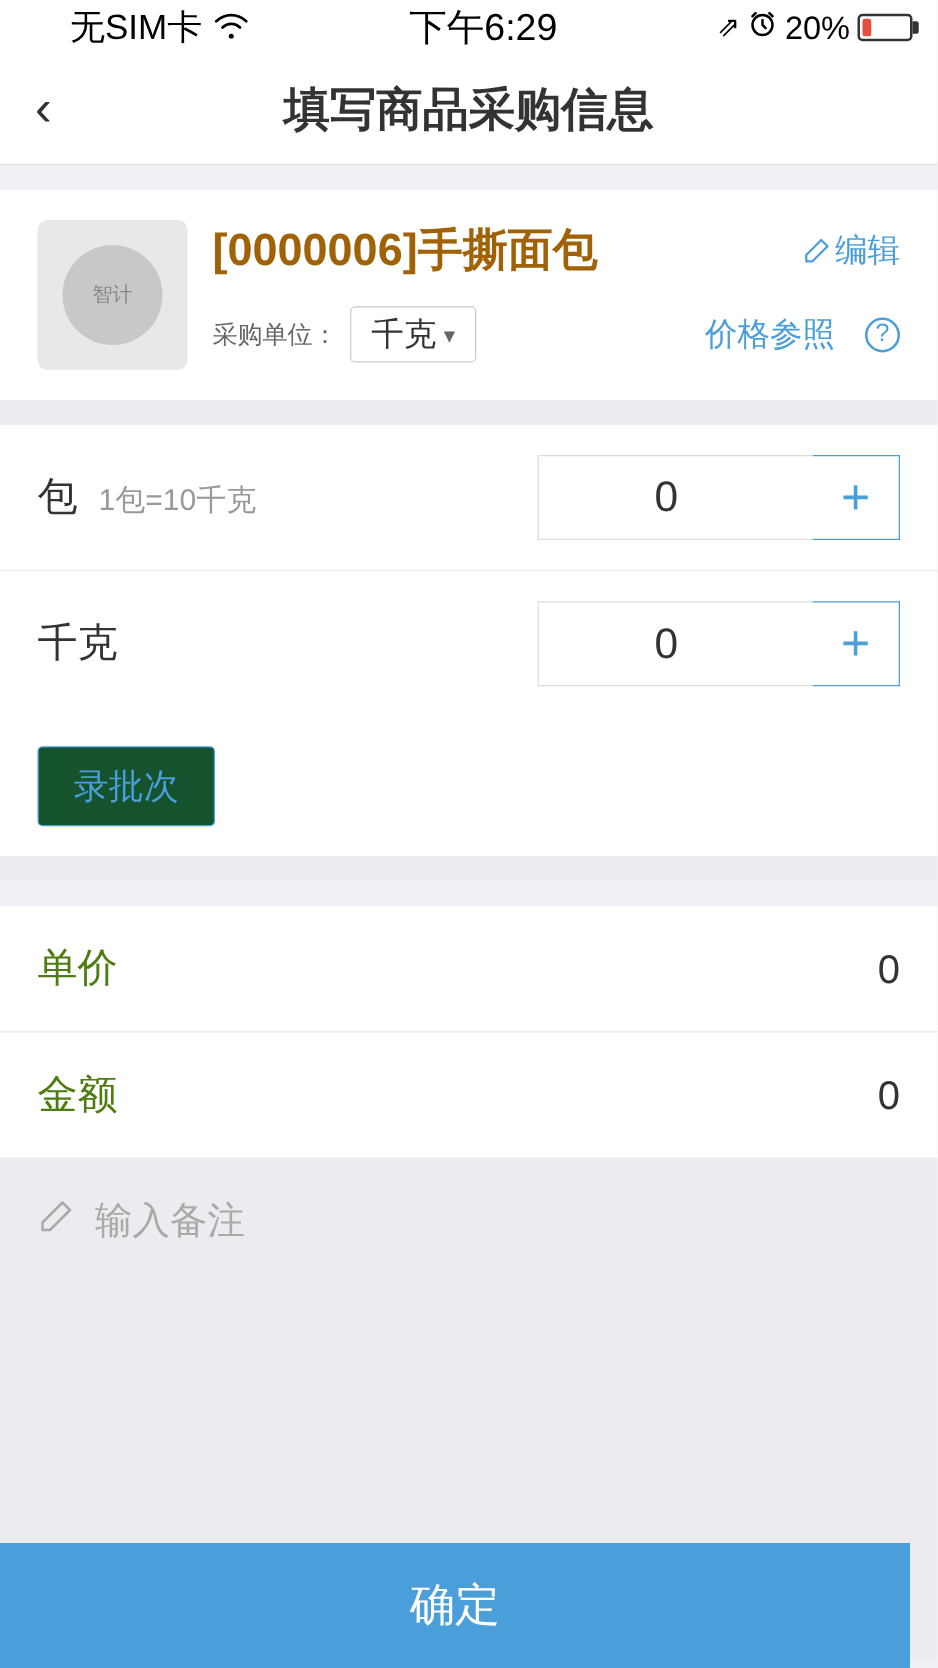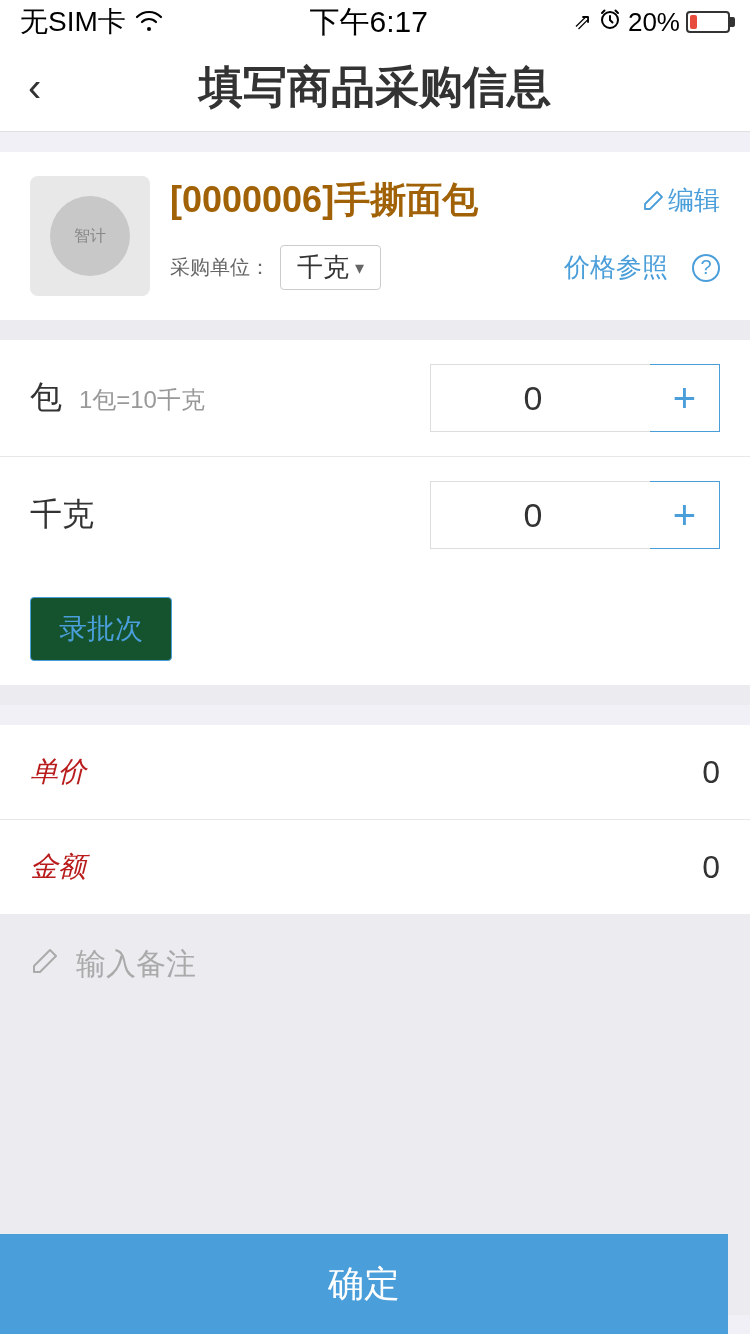--- a/index.html
+++ b/index.html
@@ -18,21 +18,21 @@
       width: 750px;
       height: 44px;
       background: #fff;
       display: flex;
       align-items: center;
       justify-content: space-between;
       padding: 0 20px;
       font-size: 28px;
       color: #000;
     }
-    .status-left { display: flex; align-items: center; gap: 8px; }
+    .status-left { display: flex; align-items: center; gap: 8px; margin-left: 36px; }
     .status-center { font-size: 30px; font-weight: 500; }
     .status-right { display: flex; align-items: center; gap: 6px; font-size: 26px; }
     .battery-icon {
       width: 44px; height: 22px;
       border: 2px solid #333;
       border-radius: 4px;
       position: relative;
       display: inline-flex;
       align-items: center;
       padding: 2px;
@@ -67,21 +67,21 @@
       border-bottom: 1px solid #e0e0e0;
     }
     .nav-back {
       position: absolute;
       left: 28px;
       font-size: 40px;
       color: #333;
       cursor: pointer;
     }
     .nav-title {
-      font-size: 44px;
+      font-size: 37px;
       font-weight: 600;
       color: #333;
     }
 
     
     .product-card {
       background: #fff;
       margin-top: 20px;
       padding: 24px 30px;
       display: flex;
@@ -248,23 +248,22 @@
       display: flex;
       align-items: center;
       justify-content: space-between;
       padding: 28px 30px;
       border-bottom: 1px solid #e8e8e8;
     }
     .price-row:last-child {
       border-bottom: none;
     }
     .price-row-label {
-      font-size: 28px;
-      color: #b91c1c;
-      font-style: italic;
+      font-size: 32px;
+      color: #4d7c0f;
     }
     .price-row-value {
       font-size: 32px;
       color: #333;
     }
 
     
     .notes-section {
       background: #ebebf0;
       margin-top: 0;
@@ -319,21 +318,21 @@
   <div class="status-left">
     <span>无SIM卡</span>
     <span>
       <svg width="30" height="22" viewBox="0 0 30 22" fill="none">
         <path d="M15 18a2 2 0 1 1 0 4 2 2 0 0 1 0-4z" fill="#000"></path>
         <path d="M8 13c1.9-1.9 4.5-3 7-3s5.1 1.1 7 3" stroke="#000" stroke-width="2.2" fill="none" stroke-linecap="round"></path>
         <path d="M3 8C6.3 4.7 10.5 3 15 3s8.7 1.7 12 5" stroke="#000" stroke-width="2.2" fill="none" stroke-linecap="round"></path>
       </svg>
     </span>
   </div>
-  <div class="status-center">下午6:17</div>
+  <div class="status-center">下午6:29</div>
   <div class="status-right">
     <span style="font-size:22px;">⇗</span>
     <span>
       <svg width="24" height="24" viewBox="0 0 24 24" fill="#000">
         <circle cx="12" cy="13" r="8" stroke="#000" stroke-width="2" fill="none"></circle>
         <path d="M12 9v4l2.5 2.5" stroke="#000" stroke-width="2" stroke-linecap="round" fill="none"></path>
         <path d="M4 6l2.5-2.5M20 6l-2.5-2.5" stroke="#000" stroke-width="2" stroke-linecap="round"></path>
       </svg>
     </span>
     <span>20%</span>

